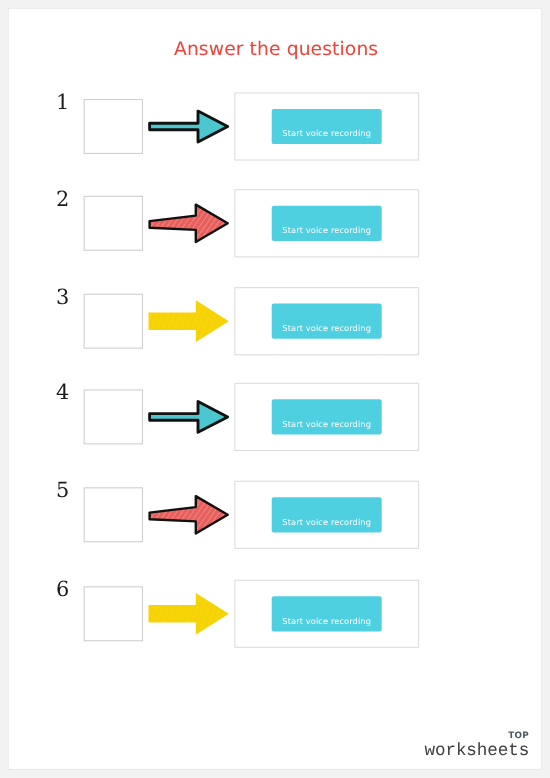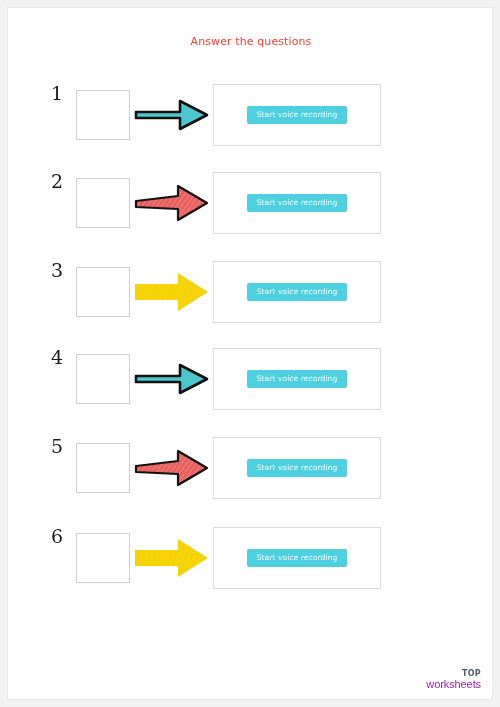--- a/index.html
+++ b/index.html
@@ -23,21 +23,21 @@
     box-sizing: border-box;
     overflow: hidden;
   }
   #worksheet-title {
     position: absolute;
     top: 27px;
     left: 0;
     width: 486px;
     text-align: center;
     color: #ef4136;
-    font-size: 11px;
+    font-size: 17px;
     font-family: "DejaVu Sans", sans-serif;
     font-weight: 400;
     letter-spacing: 0.1px;
   }
   #rows {
     position: absolute;
     top: 76px;
     left: 0;
     width: 486px;
   }
@@ -90,21 +90,21 @@
     box-sizing: border-box;
     display: flex;
     align-items: center;
     justify-content: center;
   }
   .record-button {
     background: #4fd0e0;
     color: #ffffff;
     font-size: 7.5px;
     font-family: "DejaVu Sans", sans-serif;
-    padding: 5px 10px 5px 10px;
+    padding: 19px 10px 5px 10px;
     border: none;
     border-radius: 2px;
     letter-spacing: 0.1px;
     line-height: 1;
     cursor: pointer;
     white-space: nowrap;
   }
   
   .q-row.r1 { margin-top: 0px; }
   .q-row.r2 { margin-top: 13px; }
@@ -121,23 +121,23 @@
     line-height: 1.05;
   }
   #brand-top {
     font-family: "DejaVu Sans", sans-serif;
     font-size: 8px;
     font-weight: bold;
     color: #4a5a60;
     letter-spacing: 0.3px;
   }
   #brand-worksheets {
-    font-family: Liberation Sans, sans-serif;
-    font-size: 11px;
-    color: #a21caf;
+    font-family: Liberation Mono, monospace;
+    font-size: 16px;
+    color: #404040;
     letter-spacing: -0.1px;
     margin-top: 1px;
   }
 </style>
 </head>
 <body>
 
 <div id="worksheet-page">
 
   <div id="worksheet-title">Answer the questions</div>

